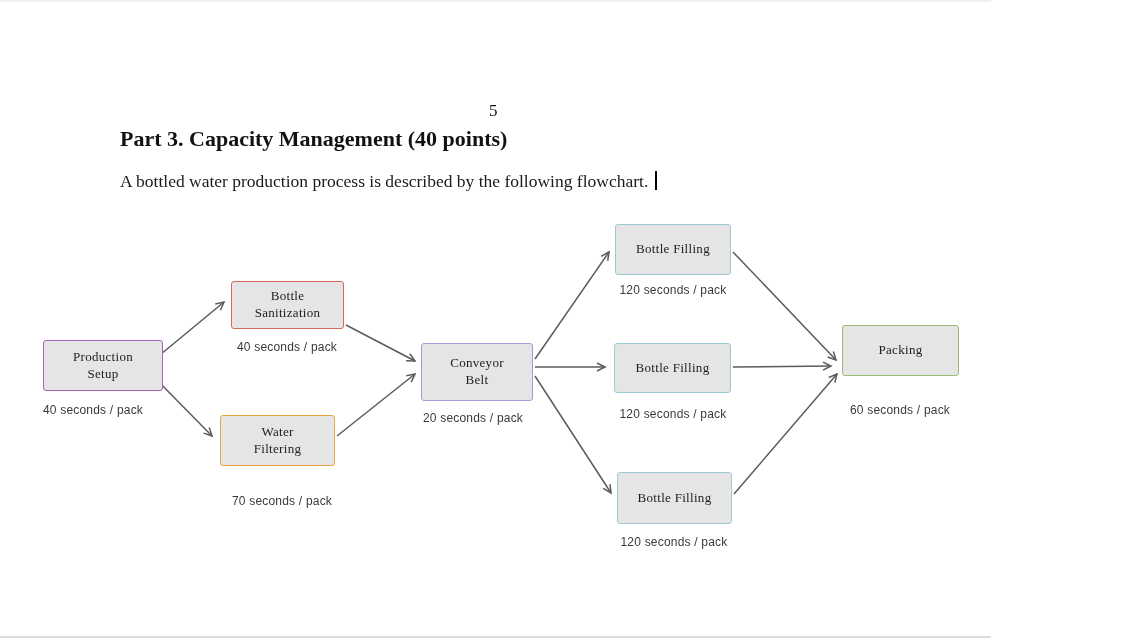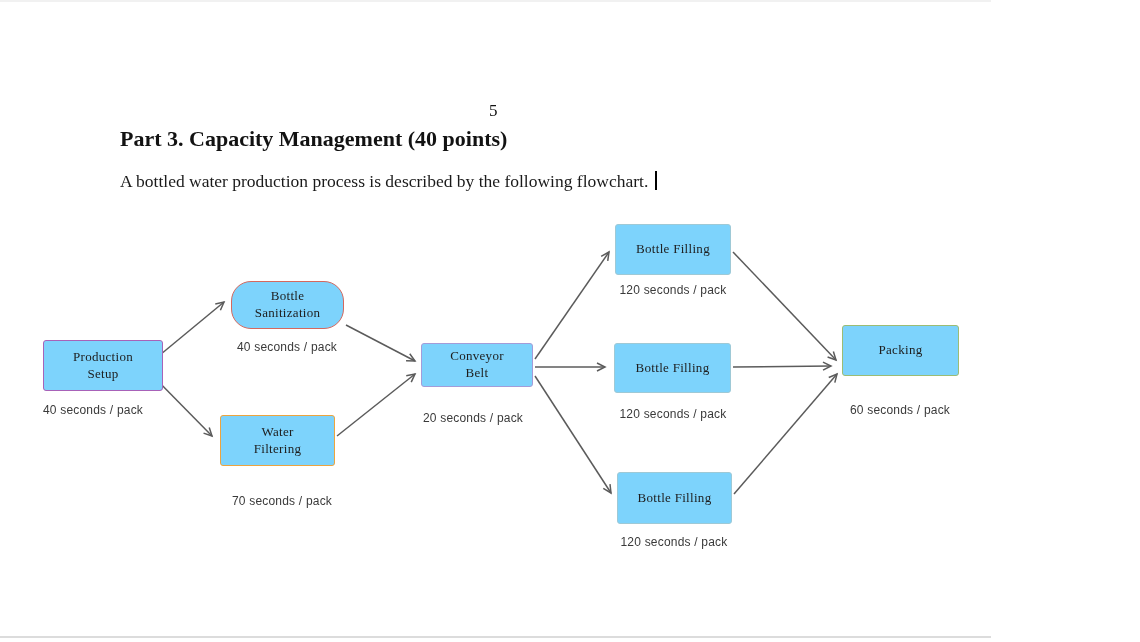--- a/index.html
+++ b/index.html
@@ -26,21 +26,21 @@
     color: #1a1a1a; white-space: nowrap;
   }
   .cursor {
     display: inline-block; width: 2px; height: 19px; background: #000;
     margin-left: 7px; vertical-align: -3px;
   }
 
   .flowchart { position: absolute; left: 0; top: 205px; width: 1000px; height: 370px; }
 
   .node {
-    position: absolute; background: #7dd3fc;
+    position: absolute; background: #e5e5e5;
     border: 1.6px solid #888; border-radius: 3px;
     display: flex; align-items: center; justify-content: center;
     text-align: center; box-sizing: border-box;
   }
   .node-label {
     font-family: cursive;
     font-size: 13px; line-height: 1.3; color: #1d1d1d;
     white-space: pre-line; letter-spacing: 0.3px;
   }
   .rate {
@@ -79,29 +79,29 @@
         <line x1="535" y1="376" x2="611" y2="493" stroke="#5b5b5b" stroke-width="1.5" marker-end="url(#arrowhead)"></line>
         <line x1="733" y1="252" x2="836" y2="360" stroke="#5b5b5b" stroke-width="1.5" marker-end="url(#arrowhead)"></line>
         <line x1="733" y1="367" x2="831" y2="366" stroke="#5b5b5b" stroke-width="1.5" marker-end="url(#arrowhead)"></line>
         <line x1="734" y1="494" x2="837" y2="374" stroke="#5b5b5b" stroke-width="1.5" marker-end="url(#arrowhead)"></line>
       </svg>
 
     <div class="node" style="left: 43px; top: 135px; width: 120px; height: 51px; border-color: rgb(168, 98, 184);">
       <span class="node-label">Production
 Setup</span>
     </div>
-    <div class="node" style="left: 231px; top: 76px; width: 113px; height: 48px; border-color: rgb(212, 104, 94); border-radius: 20px;">
+    <div class="node" style="left: 231px; top: 76px; width: 113px; height: 48px; border-color: rgb(212, 104, 94);">
       <span class="node-label">Bottle
 Sanitization</span>
     </div>
     <div class="node" style="left: 220px; top: 210px; width: 115px; height: 51px; border-color: rgb(236, 164, 63);">
       <span class="node-label">Water
 Filtering</span>
     </div>
-    <div class="node" style="left: 421px; top: 138px; width: 112px; height: 44px; border-color: rgb(164, 156, 216);">
+    <div class="node" style="left: 421px; top: 138px; width: 112px; height: 58px; border-color: rgb(164, 156, 216);">
       <span class="node-label">Conveyor
 Belt</span>
     </div>
     <div class="node" style="left: 615px; top: 19px; width: 116px; height: 51px; border-color: rgb(158, 201, 214);">
       <span class="node-label">Bottle Filling</span>
     </div>
     <div class="node" style="left: 614px; top: 138px; width: 117px; height: 50px; border-color: rgb(158, 201, 214);">
       <span class="node-label">Bottle Filling</span>
     </div>
     <div class="node" style="left: 617px; top: 267px; width: 115px; height: 52px; border-color: rgb(158, 201, 214);">

